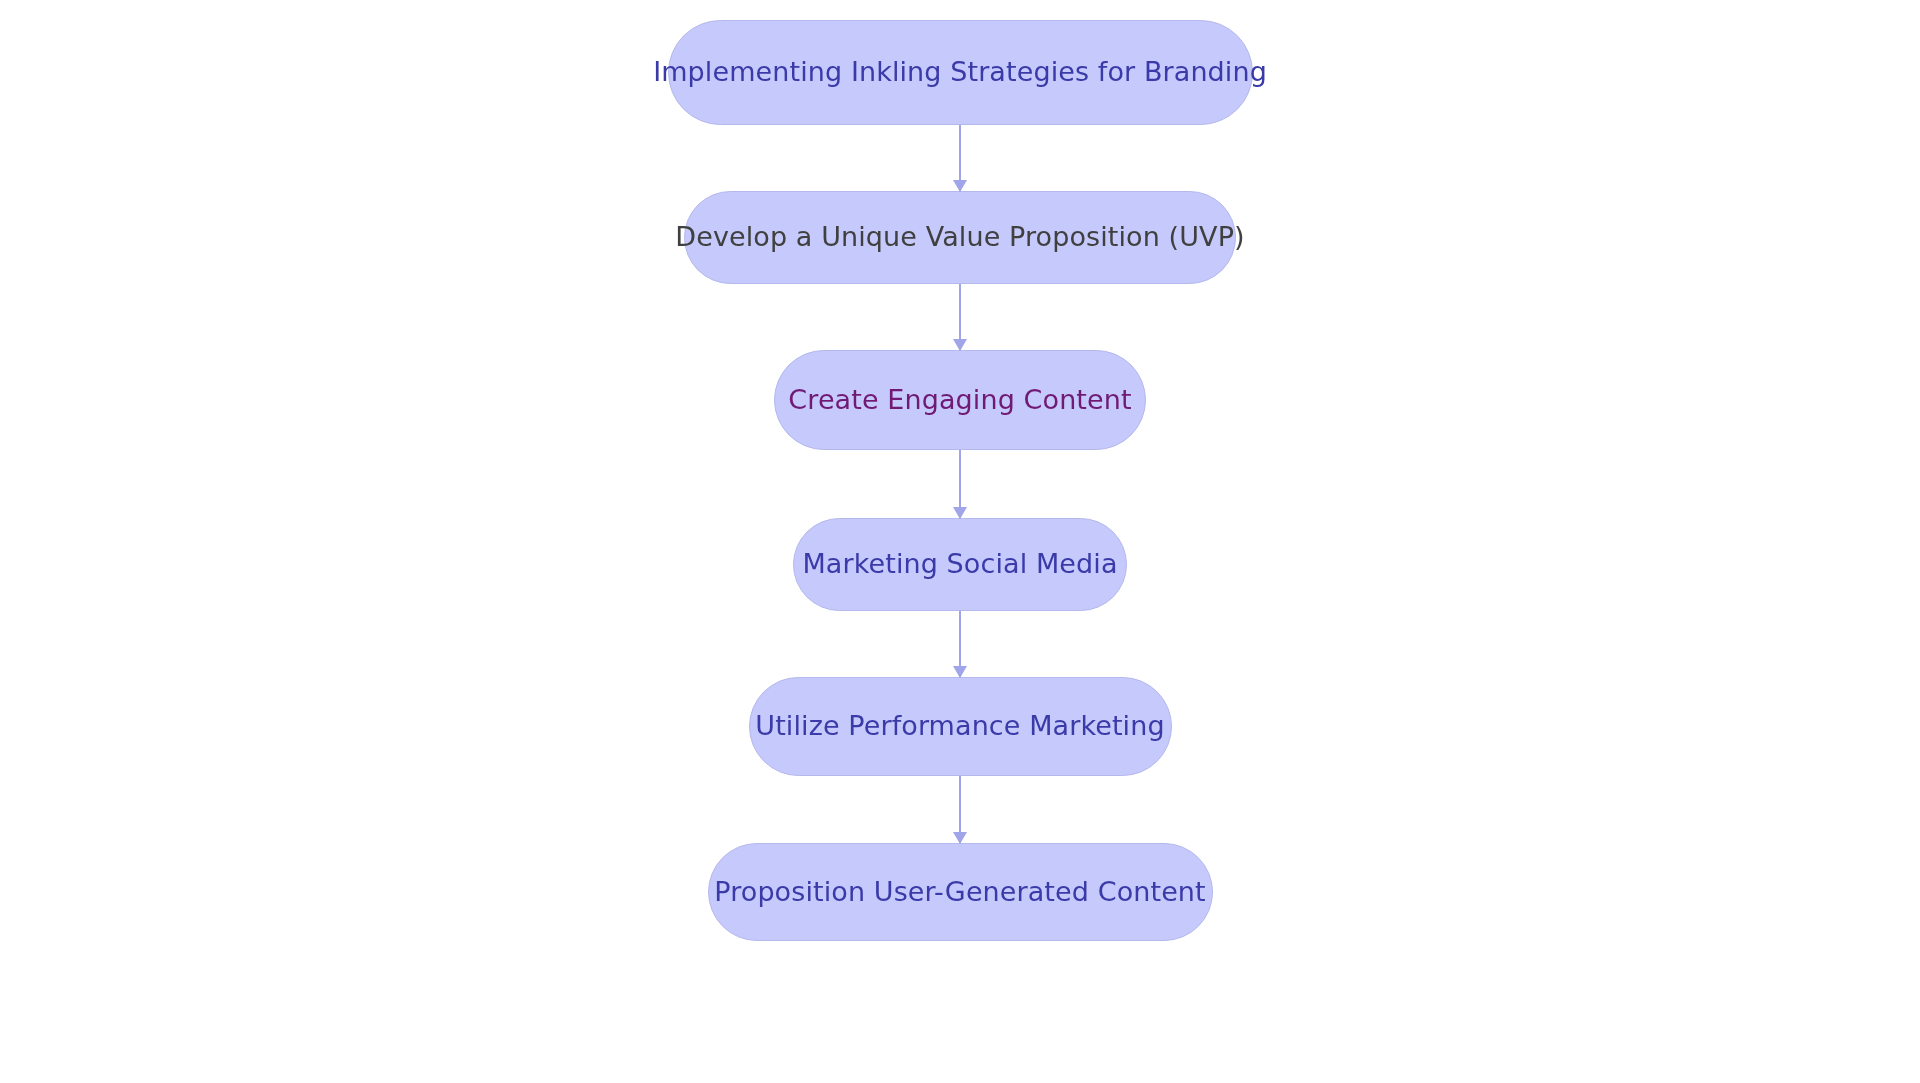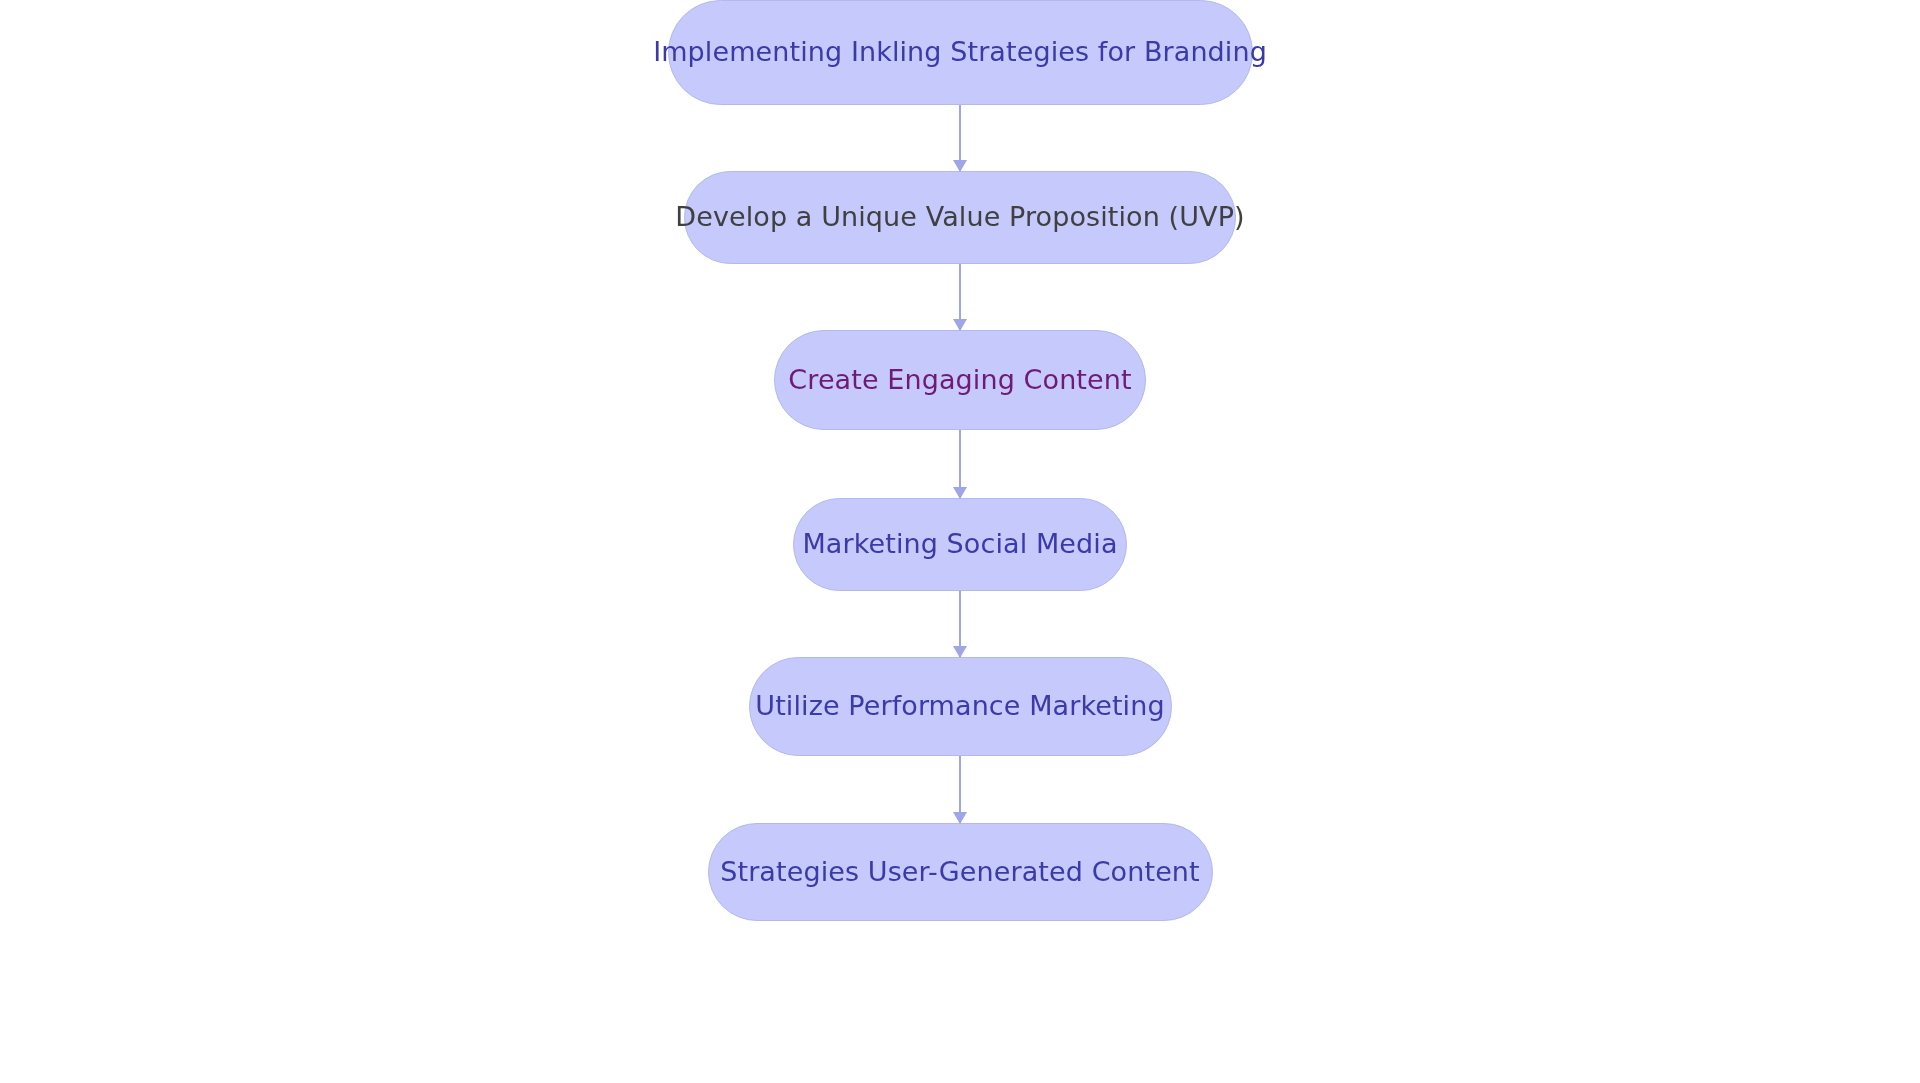--- a/index.html
+++ b/index.html
@@ -14,21 +14,21 @@
     overflow: hidden;
   }
   #flow-root {
     width: 1920px;
     height: 1083px;
     display: flex;
     flex-direction: column;
     align-items: center;
     justify-content: flex-start;
     box-sizing: border-box;
-    padding-top: 0;
+    padding-top: 20px;
   }
   .node {
     display: flex;
     align-items: center;
     justify-content: center;
     box-sizing: border-box;
     border-radius: 999px;
     border: 1px solid #b4b8ec;
     background: #c5c9fb;
     color: #3a3aa8;
@@ -74,15 +74,15 @@
     <div class="connector" style="height: 68px; background: rgb(160, 164, 232);"></div>
     <div class="node" style="width: 334px; height: 93px; background: rgb(197, 201, 251); border-color: rgb(180, 184, 236); color: rgb(58, 58, 168);">
       <span>Marketing Social Media</span>
     </div>
     <div class="connector" style="height: 66px; background: rgb(160, 164, 232);"></div>
     <div class="node" style="width: 423px; height: 99px; background: rgb(197, 201, 251); border-color: rgb(180, 184, 236); color: rgb(58, 58, 168);">
       <span>Utilize Performance Marketing</span>
     </div>
     <div class="connector" style="height: 67px; background: rgb(160, 164, 232);"></div>
     <div class="node" style="width: 505px; height: 98px; background: rgb(197, 201, 251); border-color: rgb(180, 184, 236); color: rgb(58, 58, 168);">
-      <span>Strategies User-Generated Content</span>
+      <span>Proposition User-Generated Content</span>
     </div>
   </div>
 
 </body></html>

